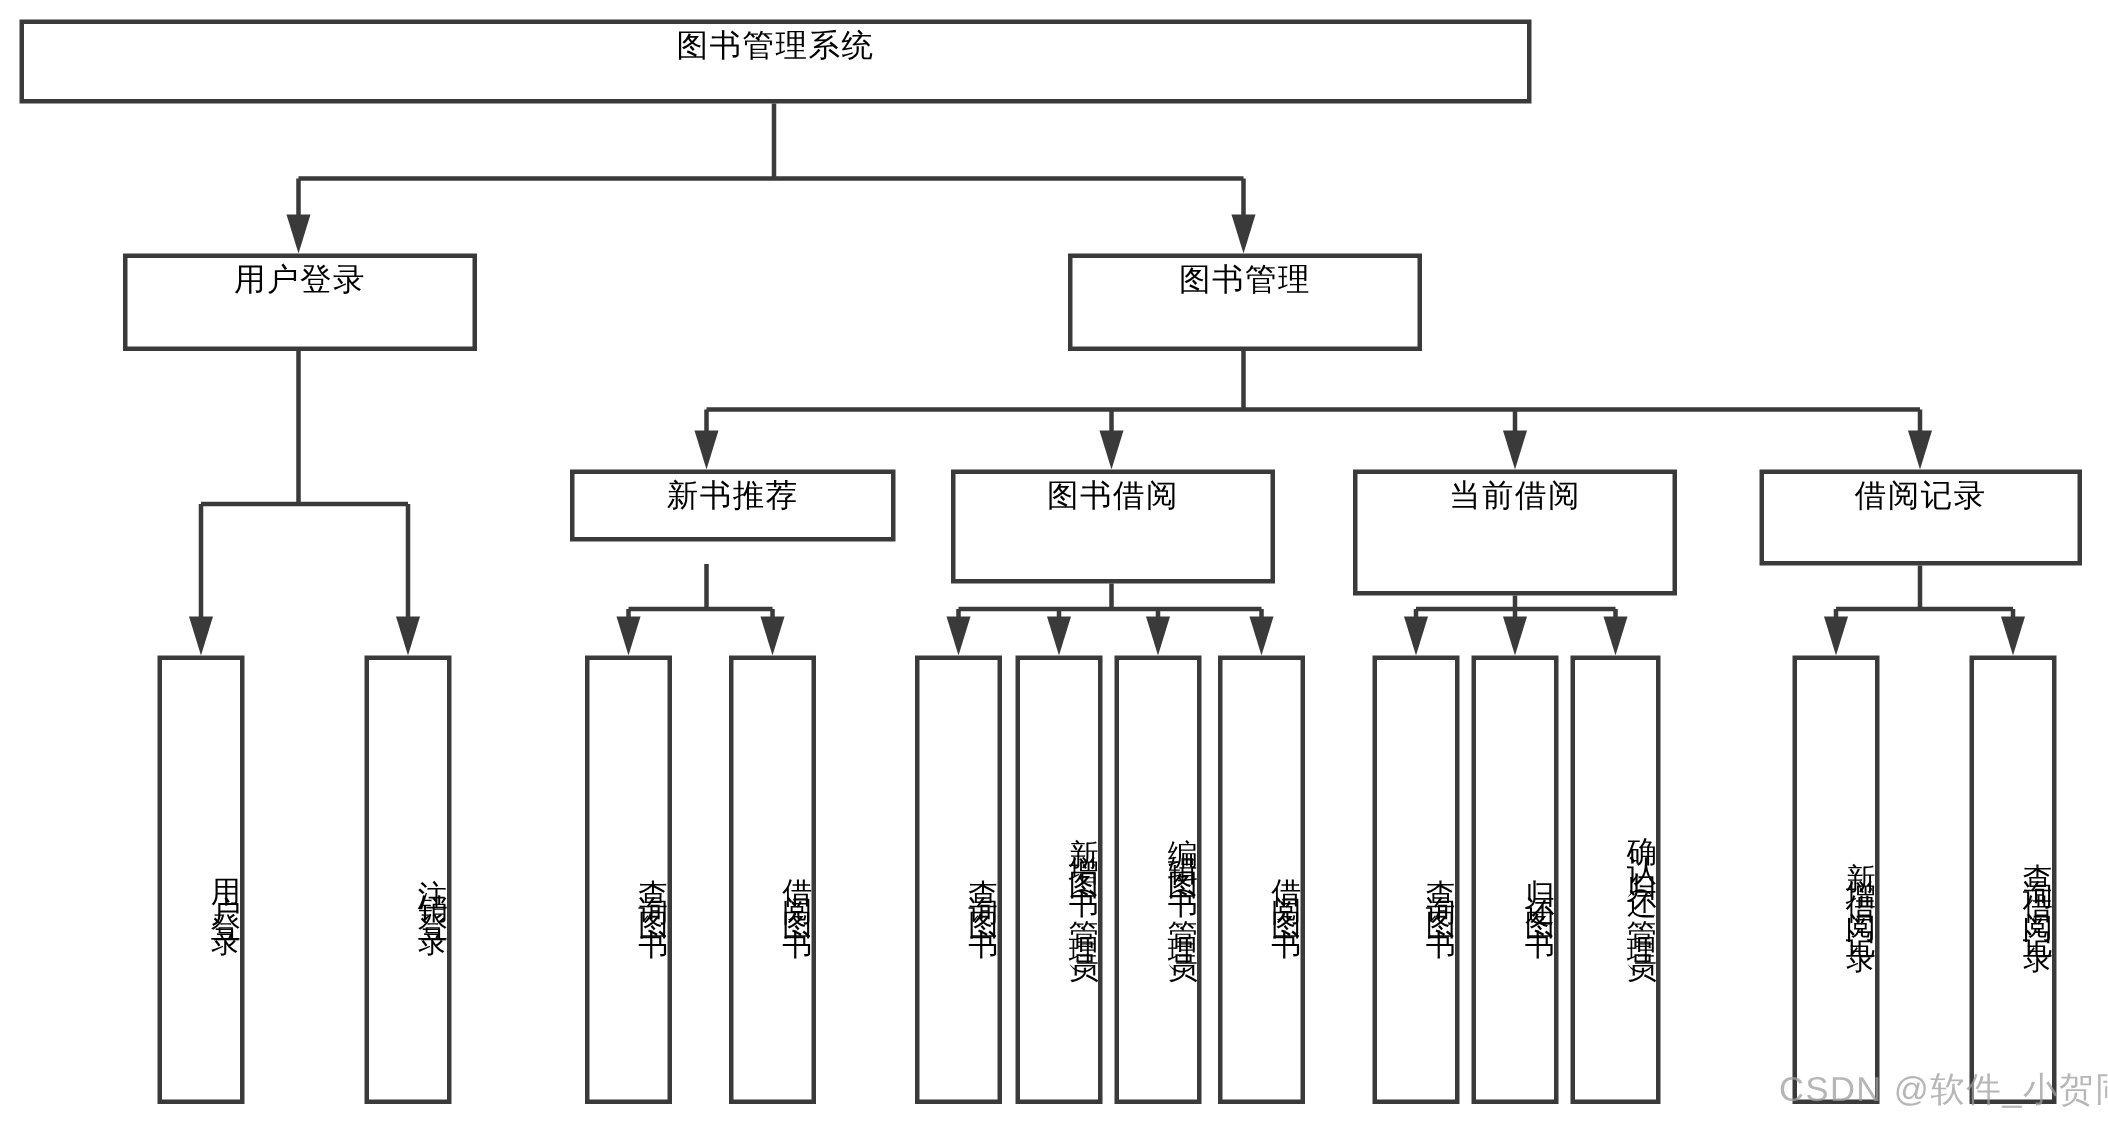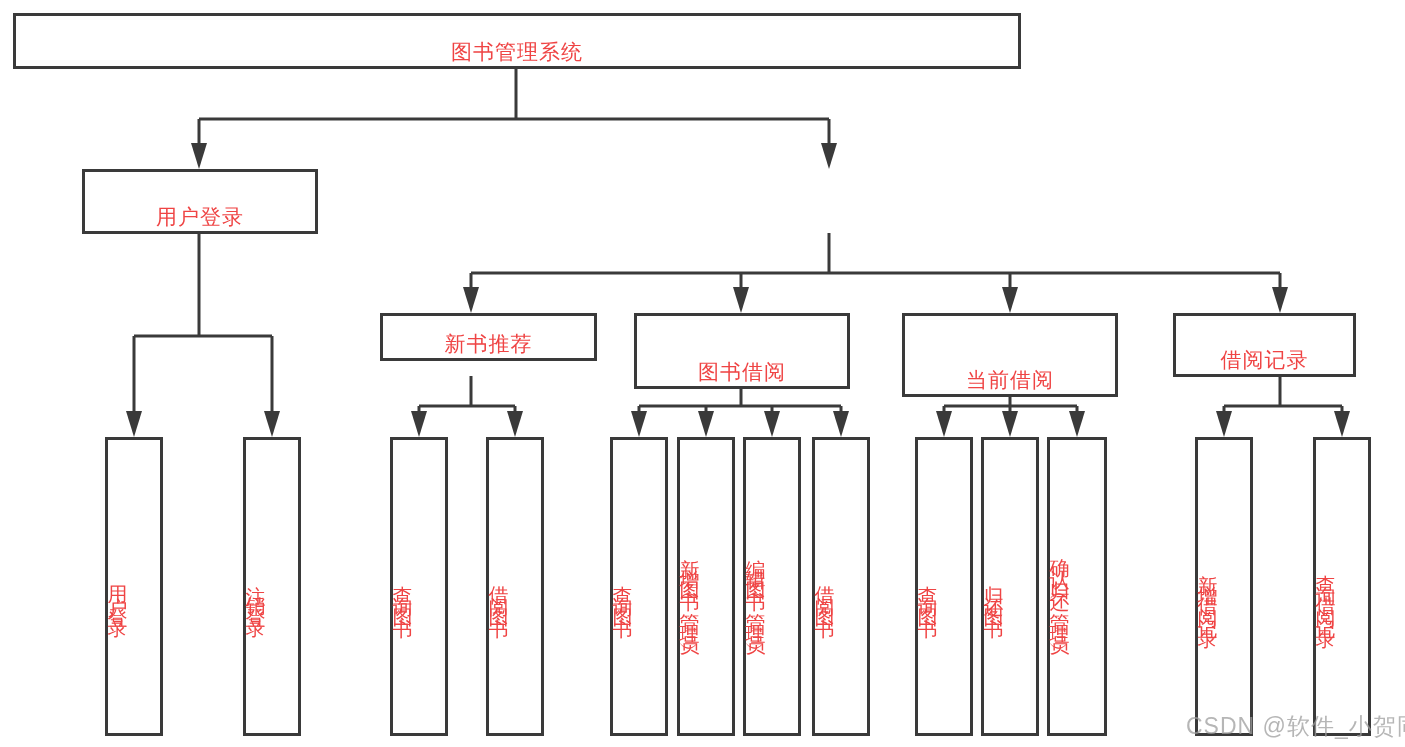--- a/index.html
+++ b/index.html
@@ -22,23 +22,23 @@
     width: 1405px;
     height: 747px;
     z-index: 1;
   }
   .node {
     position: absolute;
     box-sizing: border-box;
     background: #ffffff;
     border: 3px solid #3a3a3a;
     display: flex;
-    align-items: flex-end;
+    align-items: flex-start;
     justify-content: center;
-    color: #ef4444;
+    color: #000000;
     z-index: 2;
   }
   .hbox {
     font-size: 21px;
     letter-spacing: 1px;
   }
   .vbox {
     writing-mode: vertical-rl;
     text-orientation: mixed;
     font-size: 20px;
@@ -104,31 +104,34 @@
     </g>
   </svg>
 
   <div class="node hbox" style="left:13px; top:13px; width:1008px; height:56px;">
     <span>图书管理系统</span>
   </div>
 
   <div class="node hbox" style="left:82px; top:169px; width:236px; height:65px;">
     <span>用户登录</span>
   </div>
+  <div class="node hbox" style="left:712px; top:169px; width:236px; height:65px;">
+    <span>图书管理</span>
+  </div>
 
   <div class="node hbox" style="left:380px; top:313px; width:217px; height:48px;">
     <span>新书推荐</span>
   </div>
   <div class="node hbox" style="left:634px; top:313px; width:216px; height:76px;">
     <span>图书借阅</span>
   </div>
   <div class="node hbox" style="left:902px; top:313px; width:216px; height:84px;">
     <span>当前借阅</span>
   </div>
-  <div class="node hbox" style="left:1173px; top:313px; width:183px; height:64px;">
+  <div class="node hbox" style="left:1173px; top:313px; width:215px; height:64px;">
     <span>借阅记录</span>
   </div>
 
   <div class="node vbox" style="left:105px; top:437px; width:58px; height:299px;">
     <span>用户登录</span>
   </div>
   <div class="node vbox" style="left:243px; top:437px; width:58px; height:299px;">
     <span>注销登录</span>
   </div>
 

